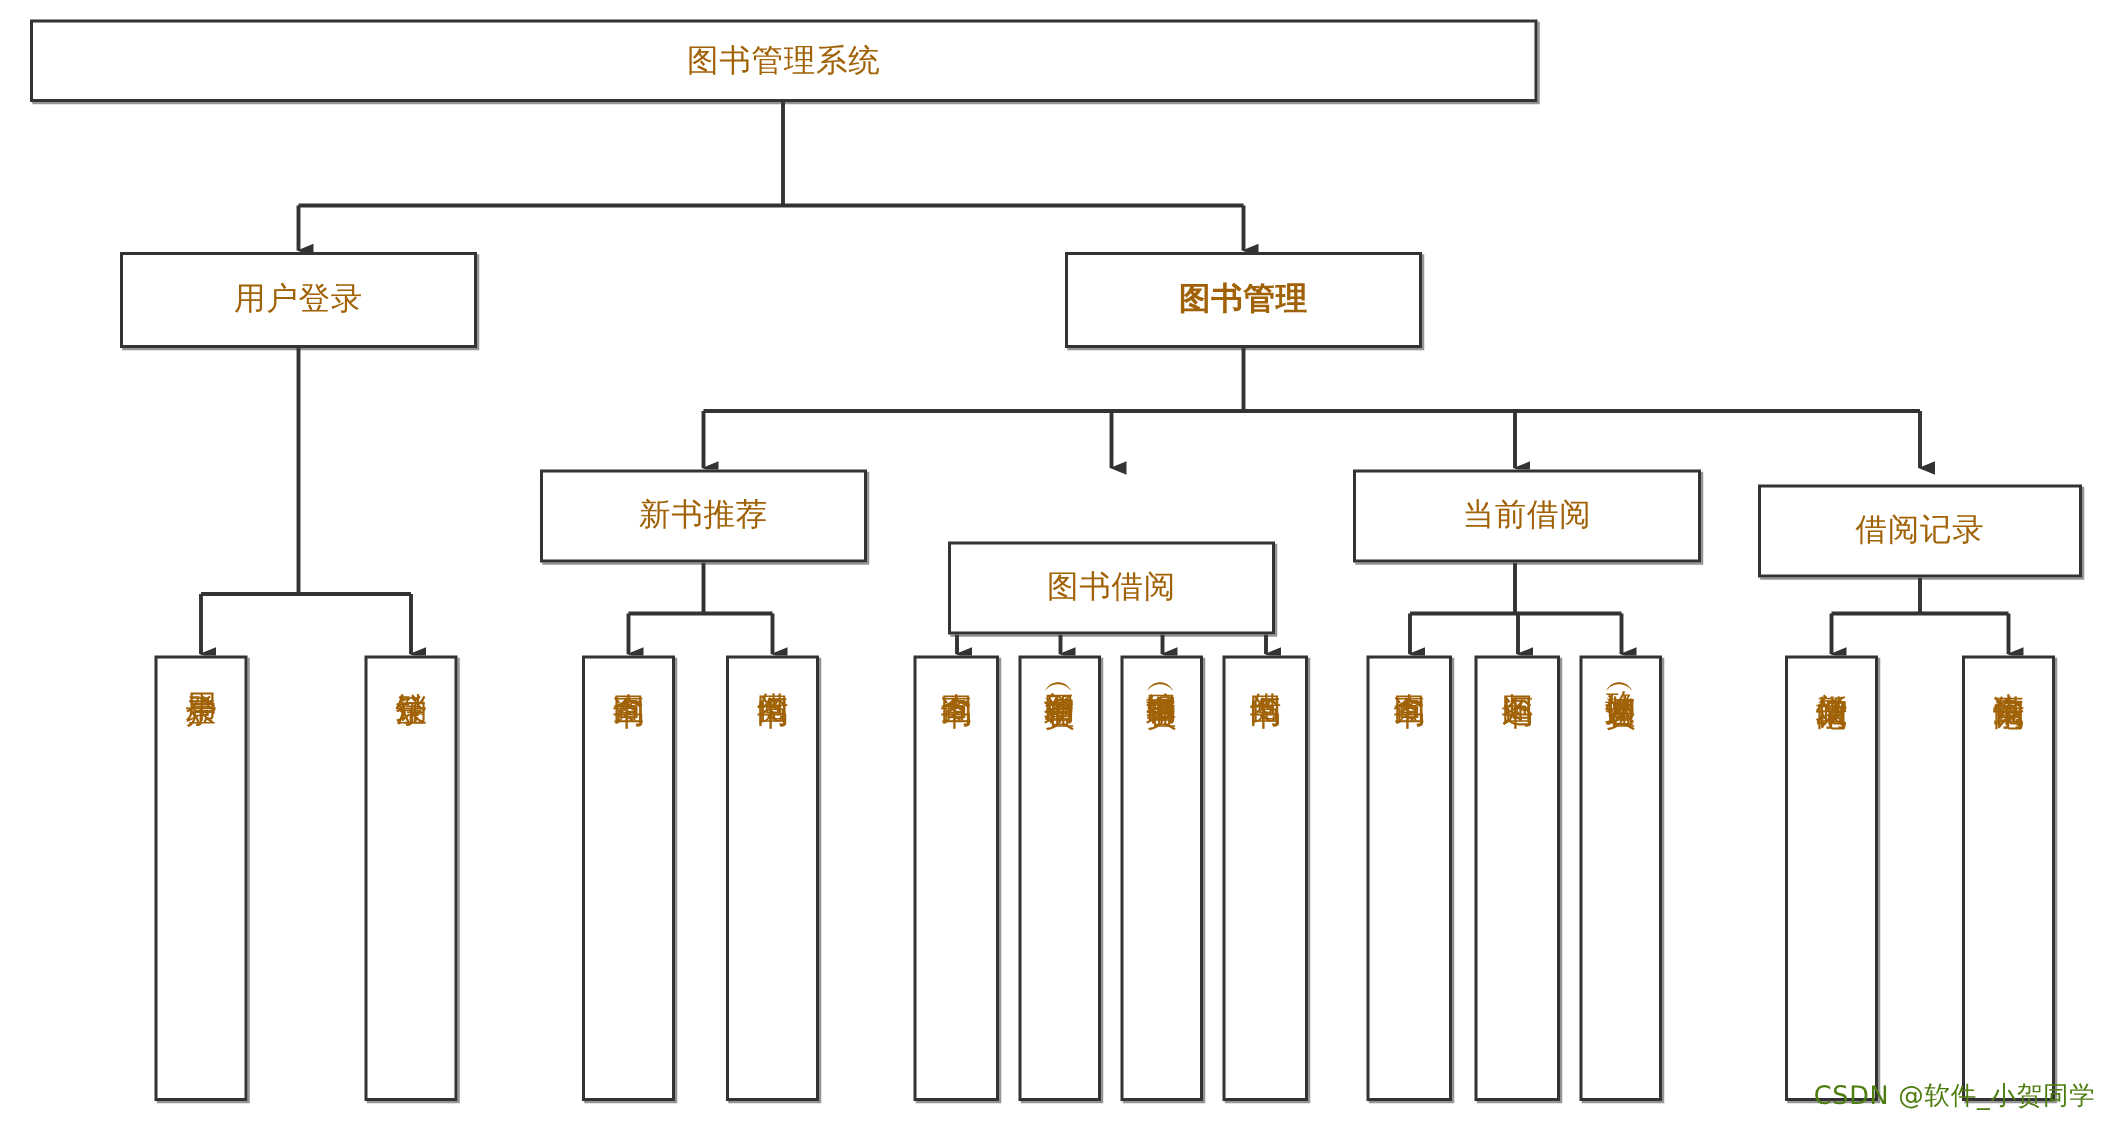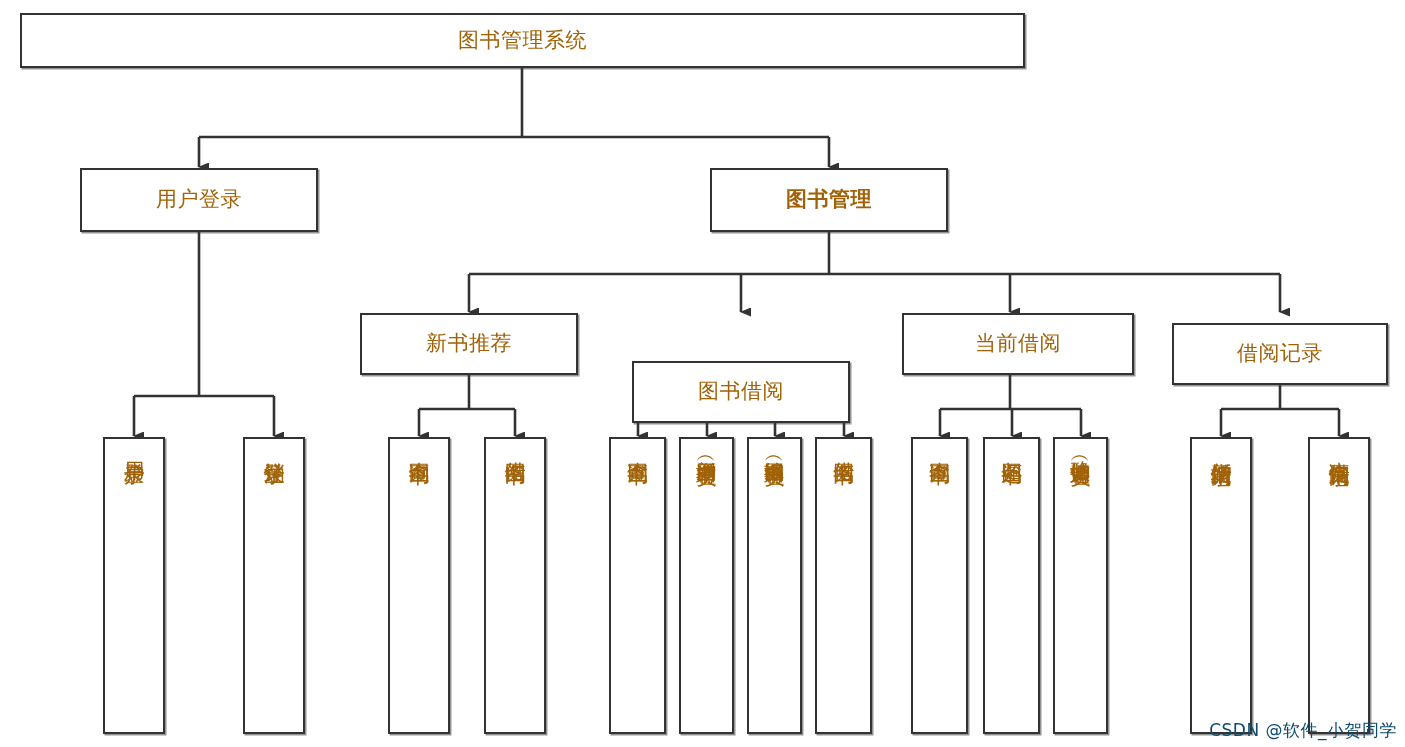--- a/index.html
+++ b/index.html
@@ -55,21 +55,21 @@
   }
   .node.vert.tall .label {
     font-size: 20px;
     line-height: 1.12;
   }
   .watermark {
     position: absolute;
     right: 8px;
     bottom: 5px;
     font-size: 17px;
-    color: #0c4a6e;
+    color: #4d7c0f;
     letter-spacing: 0.5px;
     white-space: nowrap;
     font-family: "DejaVu Sans", "Liberation Sans", sans-serif;
   }
 </style>
 </head>
 <body>
 
 <div id="canvas">
 

